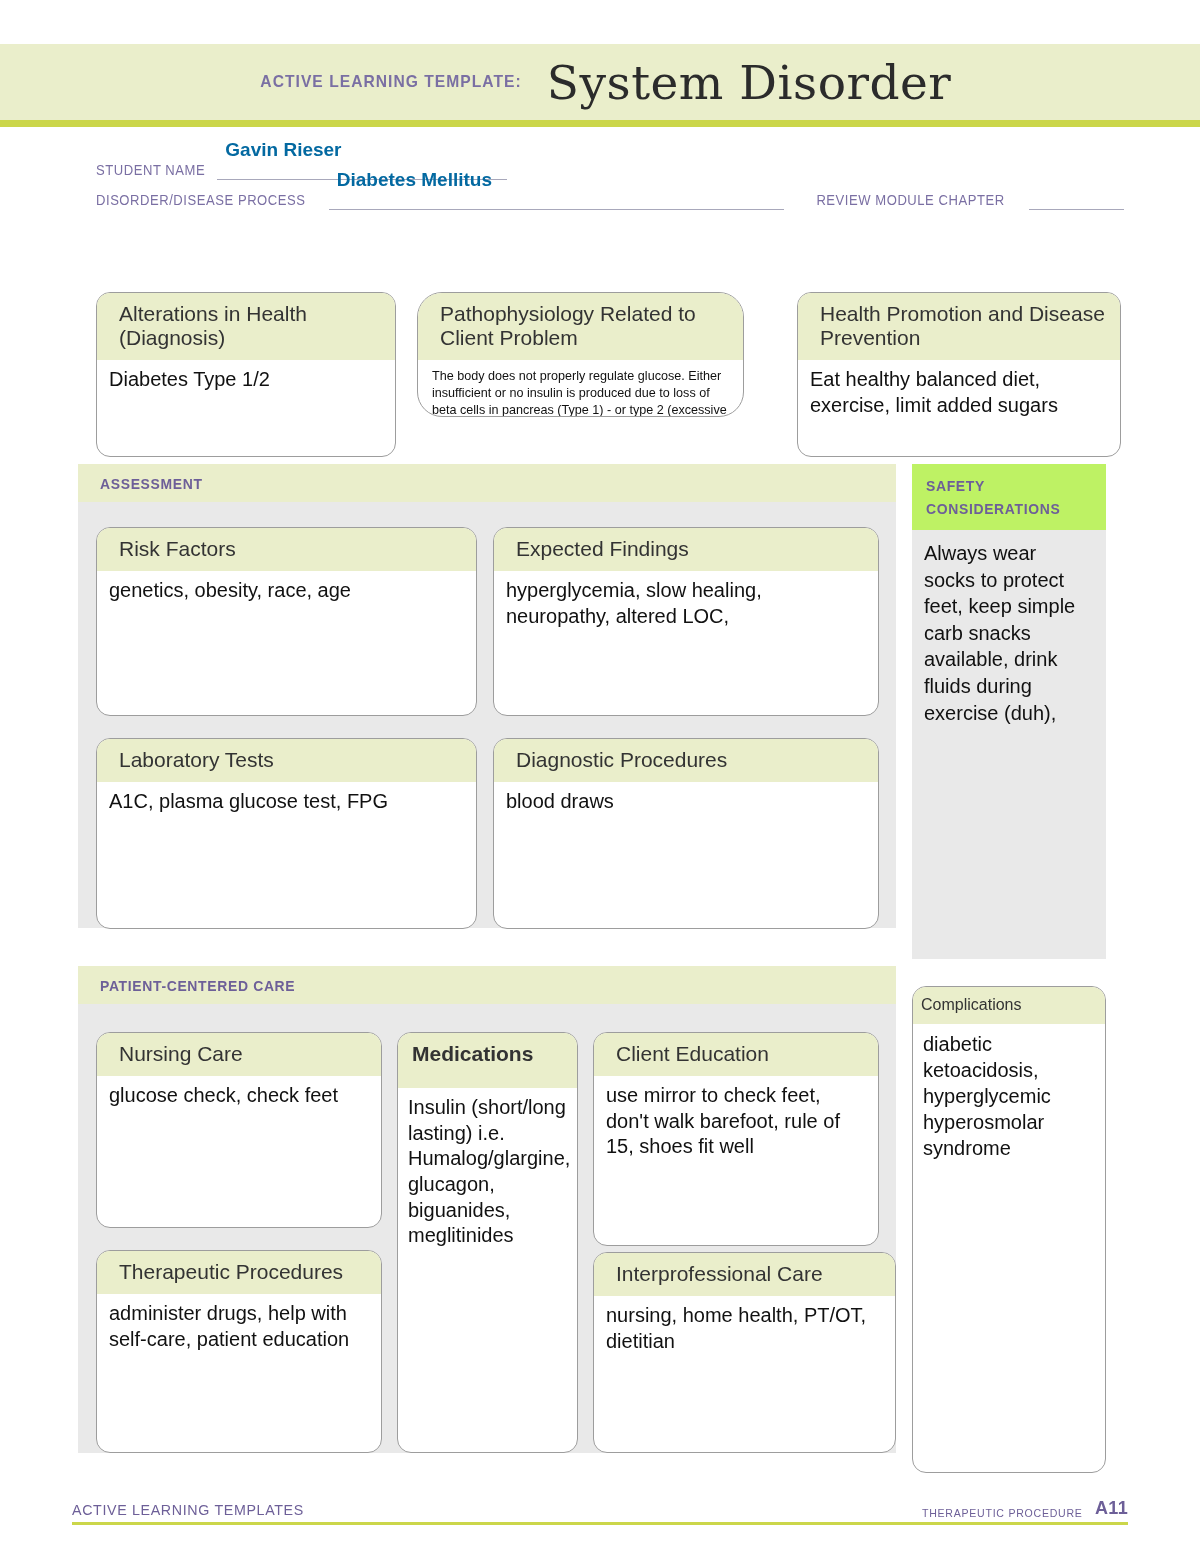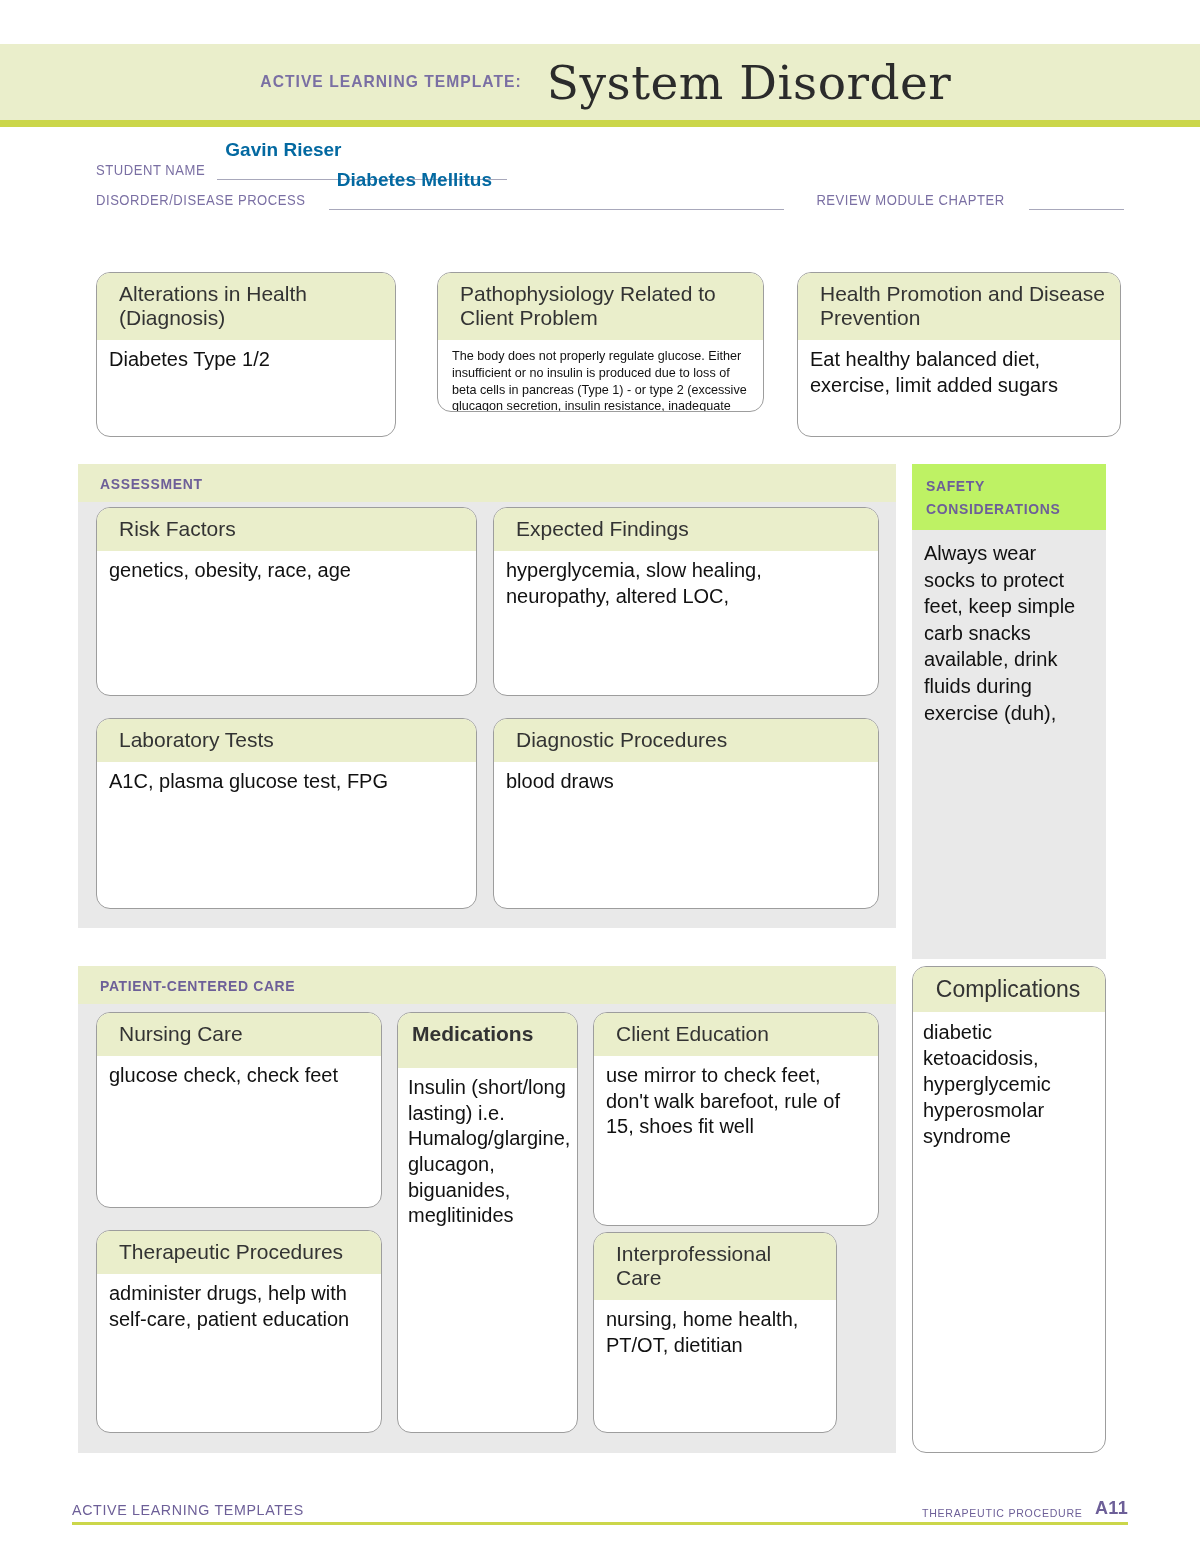--- a/index.html
+++ b/index.html
@@ -94,20 +94,21 @@
   .spacer-lbl { padding-left: 36px; }
 
   
   .card {
     position: absolute;
     background: #ffffff;
     border: 1.6px solid #9d9d9d;
     border-radius: 14px;
     box-sizing: border-box;
     overflow: hidden;
+    margin-top: 20px;
   }
   .card-head {
     background: #eaeecb;
     padding: 9px 14px 10px 22px;
     font-size: 21px;
     line-height: 1.15;
     color: #333;
     font-weight: 400;
   }
   .card-body {
@@ -120,21 +121,21 @@
     overflow-wrap: break-word;
   }
   .card-body.small {
     font-size: 12.6px;
     line-height: 1.33;
     padding: 8px 14px 8px 14px;
   }
 
   
   #box-alterations { left: 96px;  top: 272px; width: 300px; height: 165px; }
-  #box-patho       { left: 437px; top: 272px; width: 327px; height: 140px; }
+  #box-patho       { left: 417px; top: 272px; width: 327px; height: 125px; border-radius: 25px; }
   #box-health      { left: 797px; top: 272px; width: 324px; height: 165px; }
 
   
   .panel {
     position: absolute;
     background: #e9e9e9;
     box-sizing: border-box;
   }
   .panel-head {
     background: #eaeecb;
@@ -175,25 +176,25 @@
   #card-risk   { left: 96px;  top: 507px; width: 381px; height: 189px; }
   #card-exp    { left: 493px; top: 507px; width: 386px; height: 189px; }
   #card-lab    { left: 96px;  top: 718px; width: 381px; height: 191px; }
   #card-diag   { left: 493px; top: 718px; width: 386px; height: 191px; }
 
   
   #card-nursing { left: 96px;  top: 1012px; width: 286px; height: 196px; }
   #card-meds    { left: 397px; top: 1012px; width: 181px; height: 421px; }
   #card-clientedu { left: 593px; top: 1012px; width: 286px; height: 214px; }
   #card-therapeutic { left: 96px; top: 1230px; width: 286px; height: 203px; }
-  #card-interprof   { left: 593px; top: 1232px; width: 244px; height: 201px; }
+  #card-interprof   { left: 593px; top: 1232px; width: 303px; height: 201px; }
 
   
   #card-complications { left: 912px; top: 966px; width: 194px; height: 487px; }
-  #card-complications .card-head { font-size: 23px; padding: 9px 10px 10px 8px; text-align: center; }
+  #card-complications .card-head { font-size: 16px; padding: 9px 10px 10px 8px; }
   #card-complications .card-body { font-size: 20px; line-height: 1.30; padding: 7px 8px 8px 10px; }
 
   
   #card-meds .card-head { padding: 9px 8px 22px 14px; font-weight: bold; }
   #card-meds .card-body { padding: 7px 6px 8px 10px; }
 
   
   .footer {
     position: absolute;
     left: 72px; bottom: 28px;

